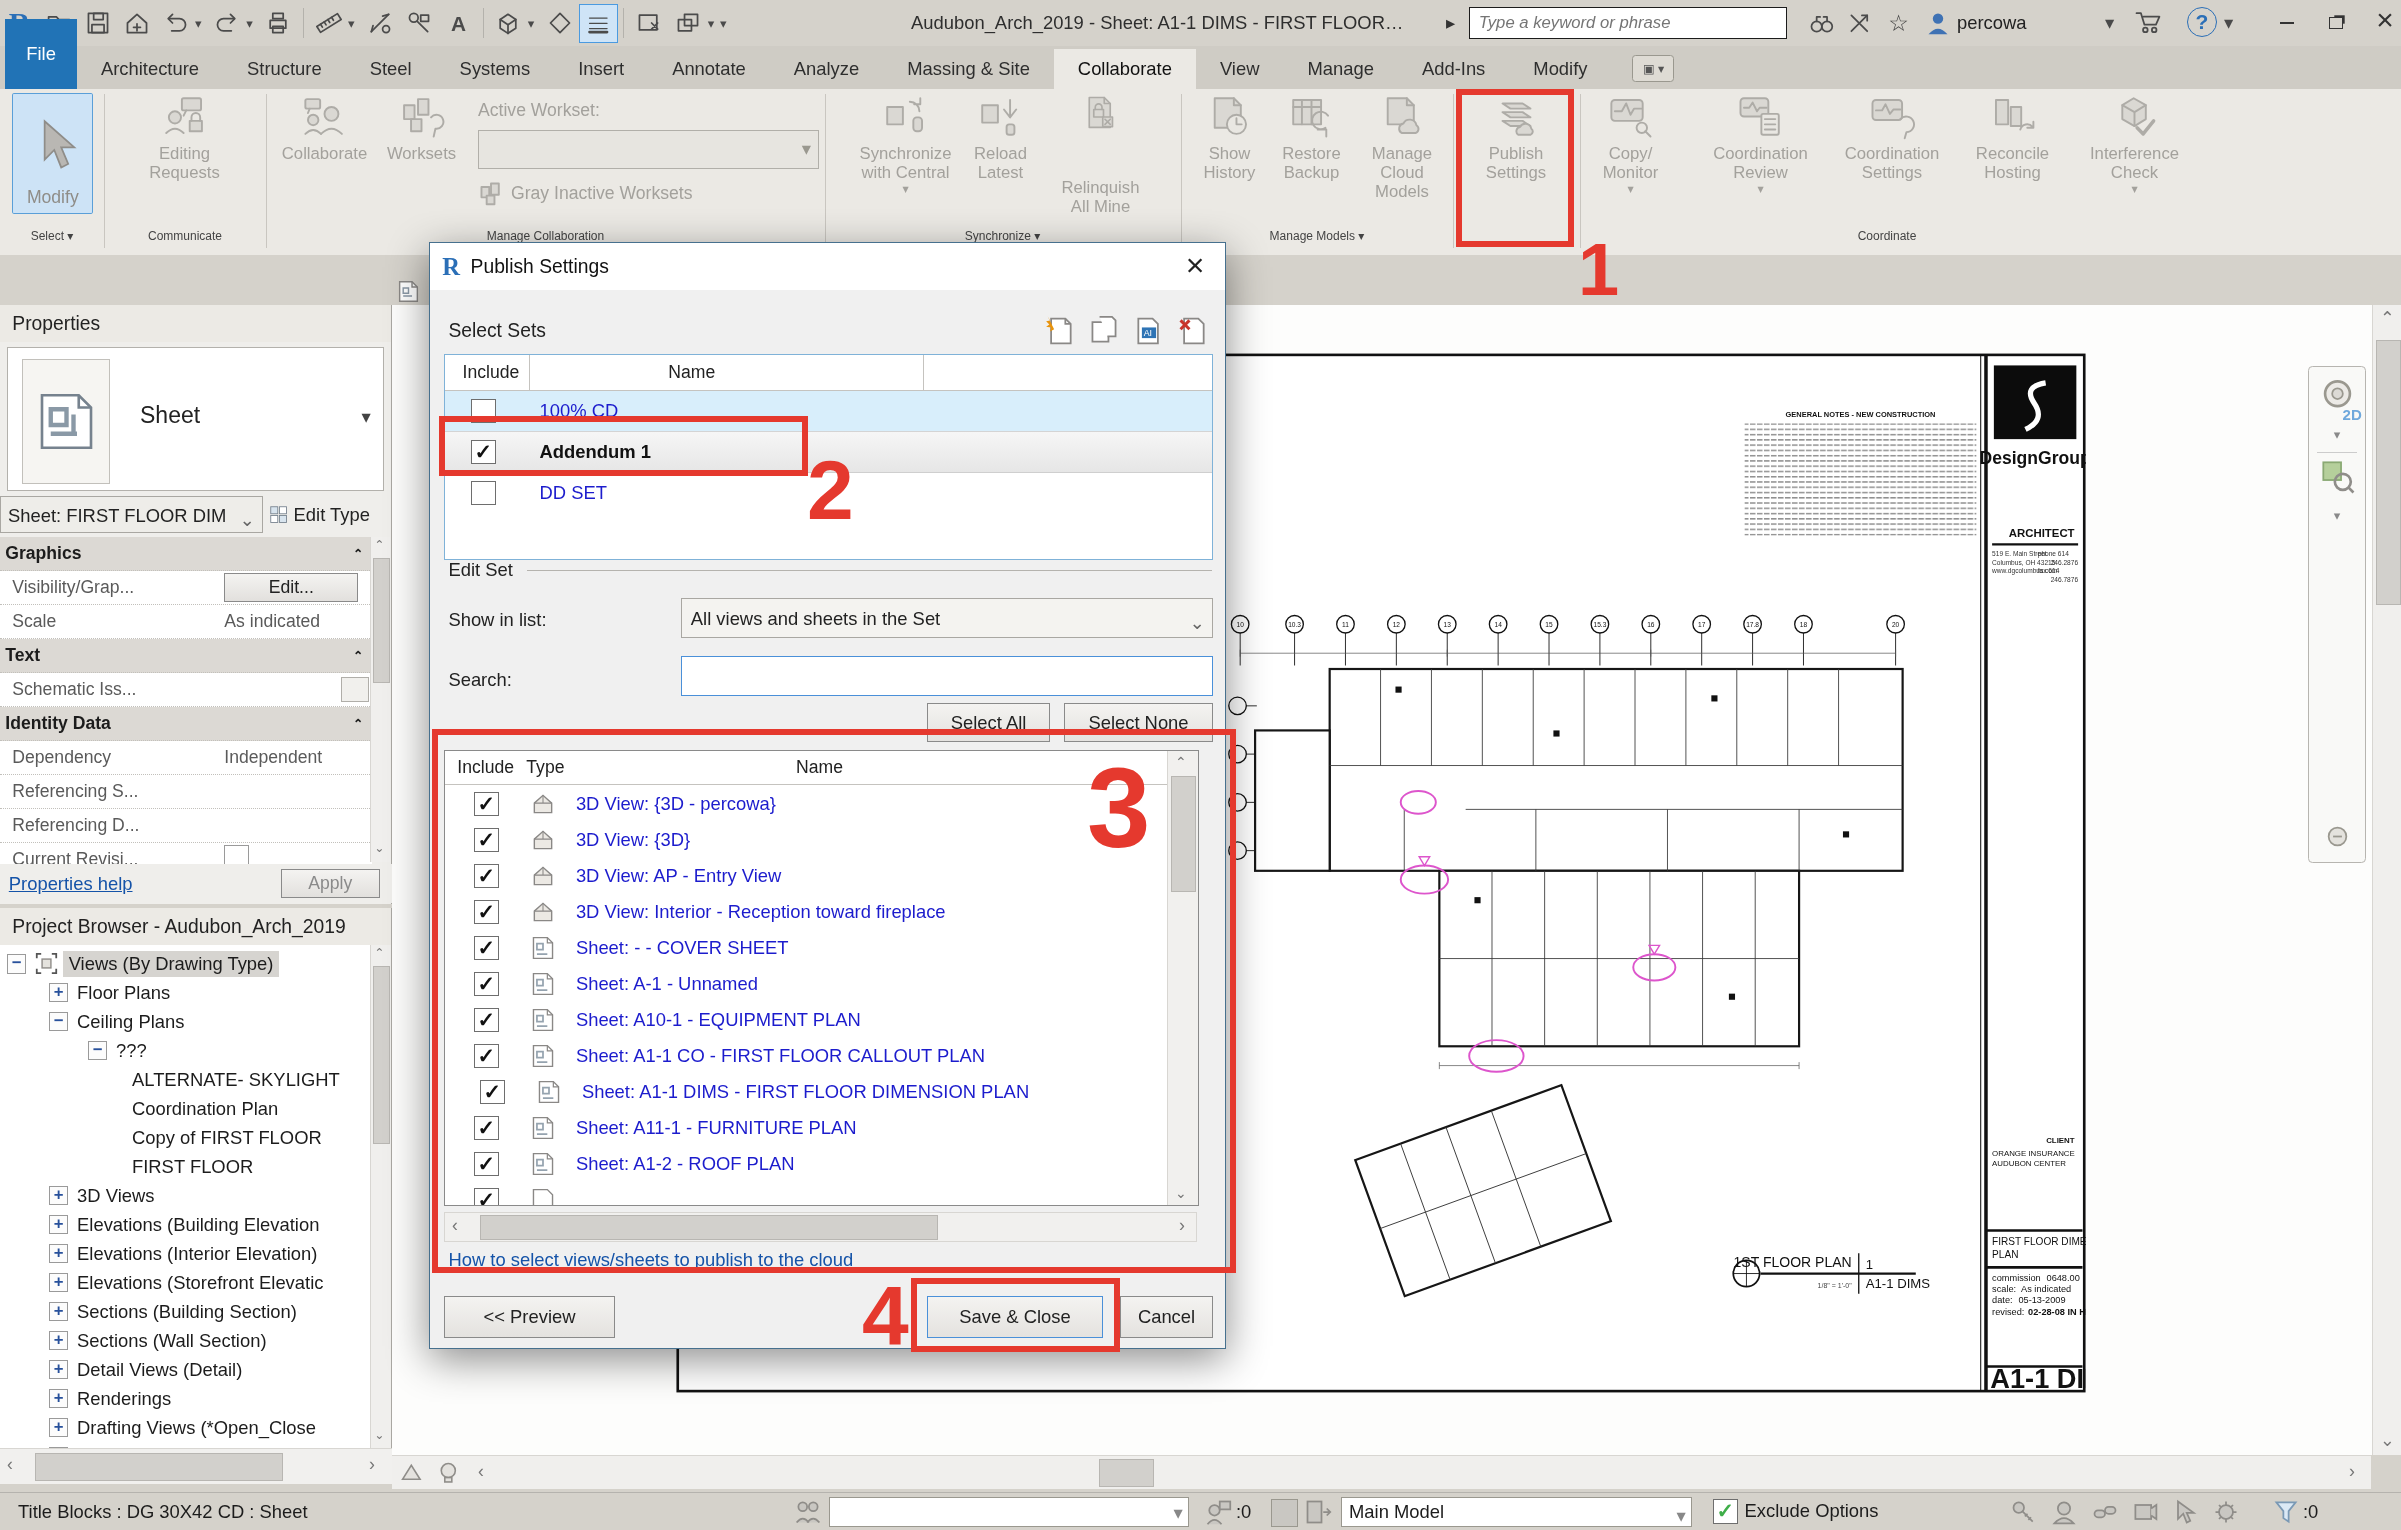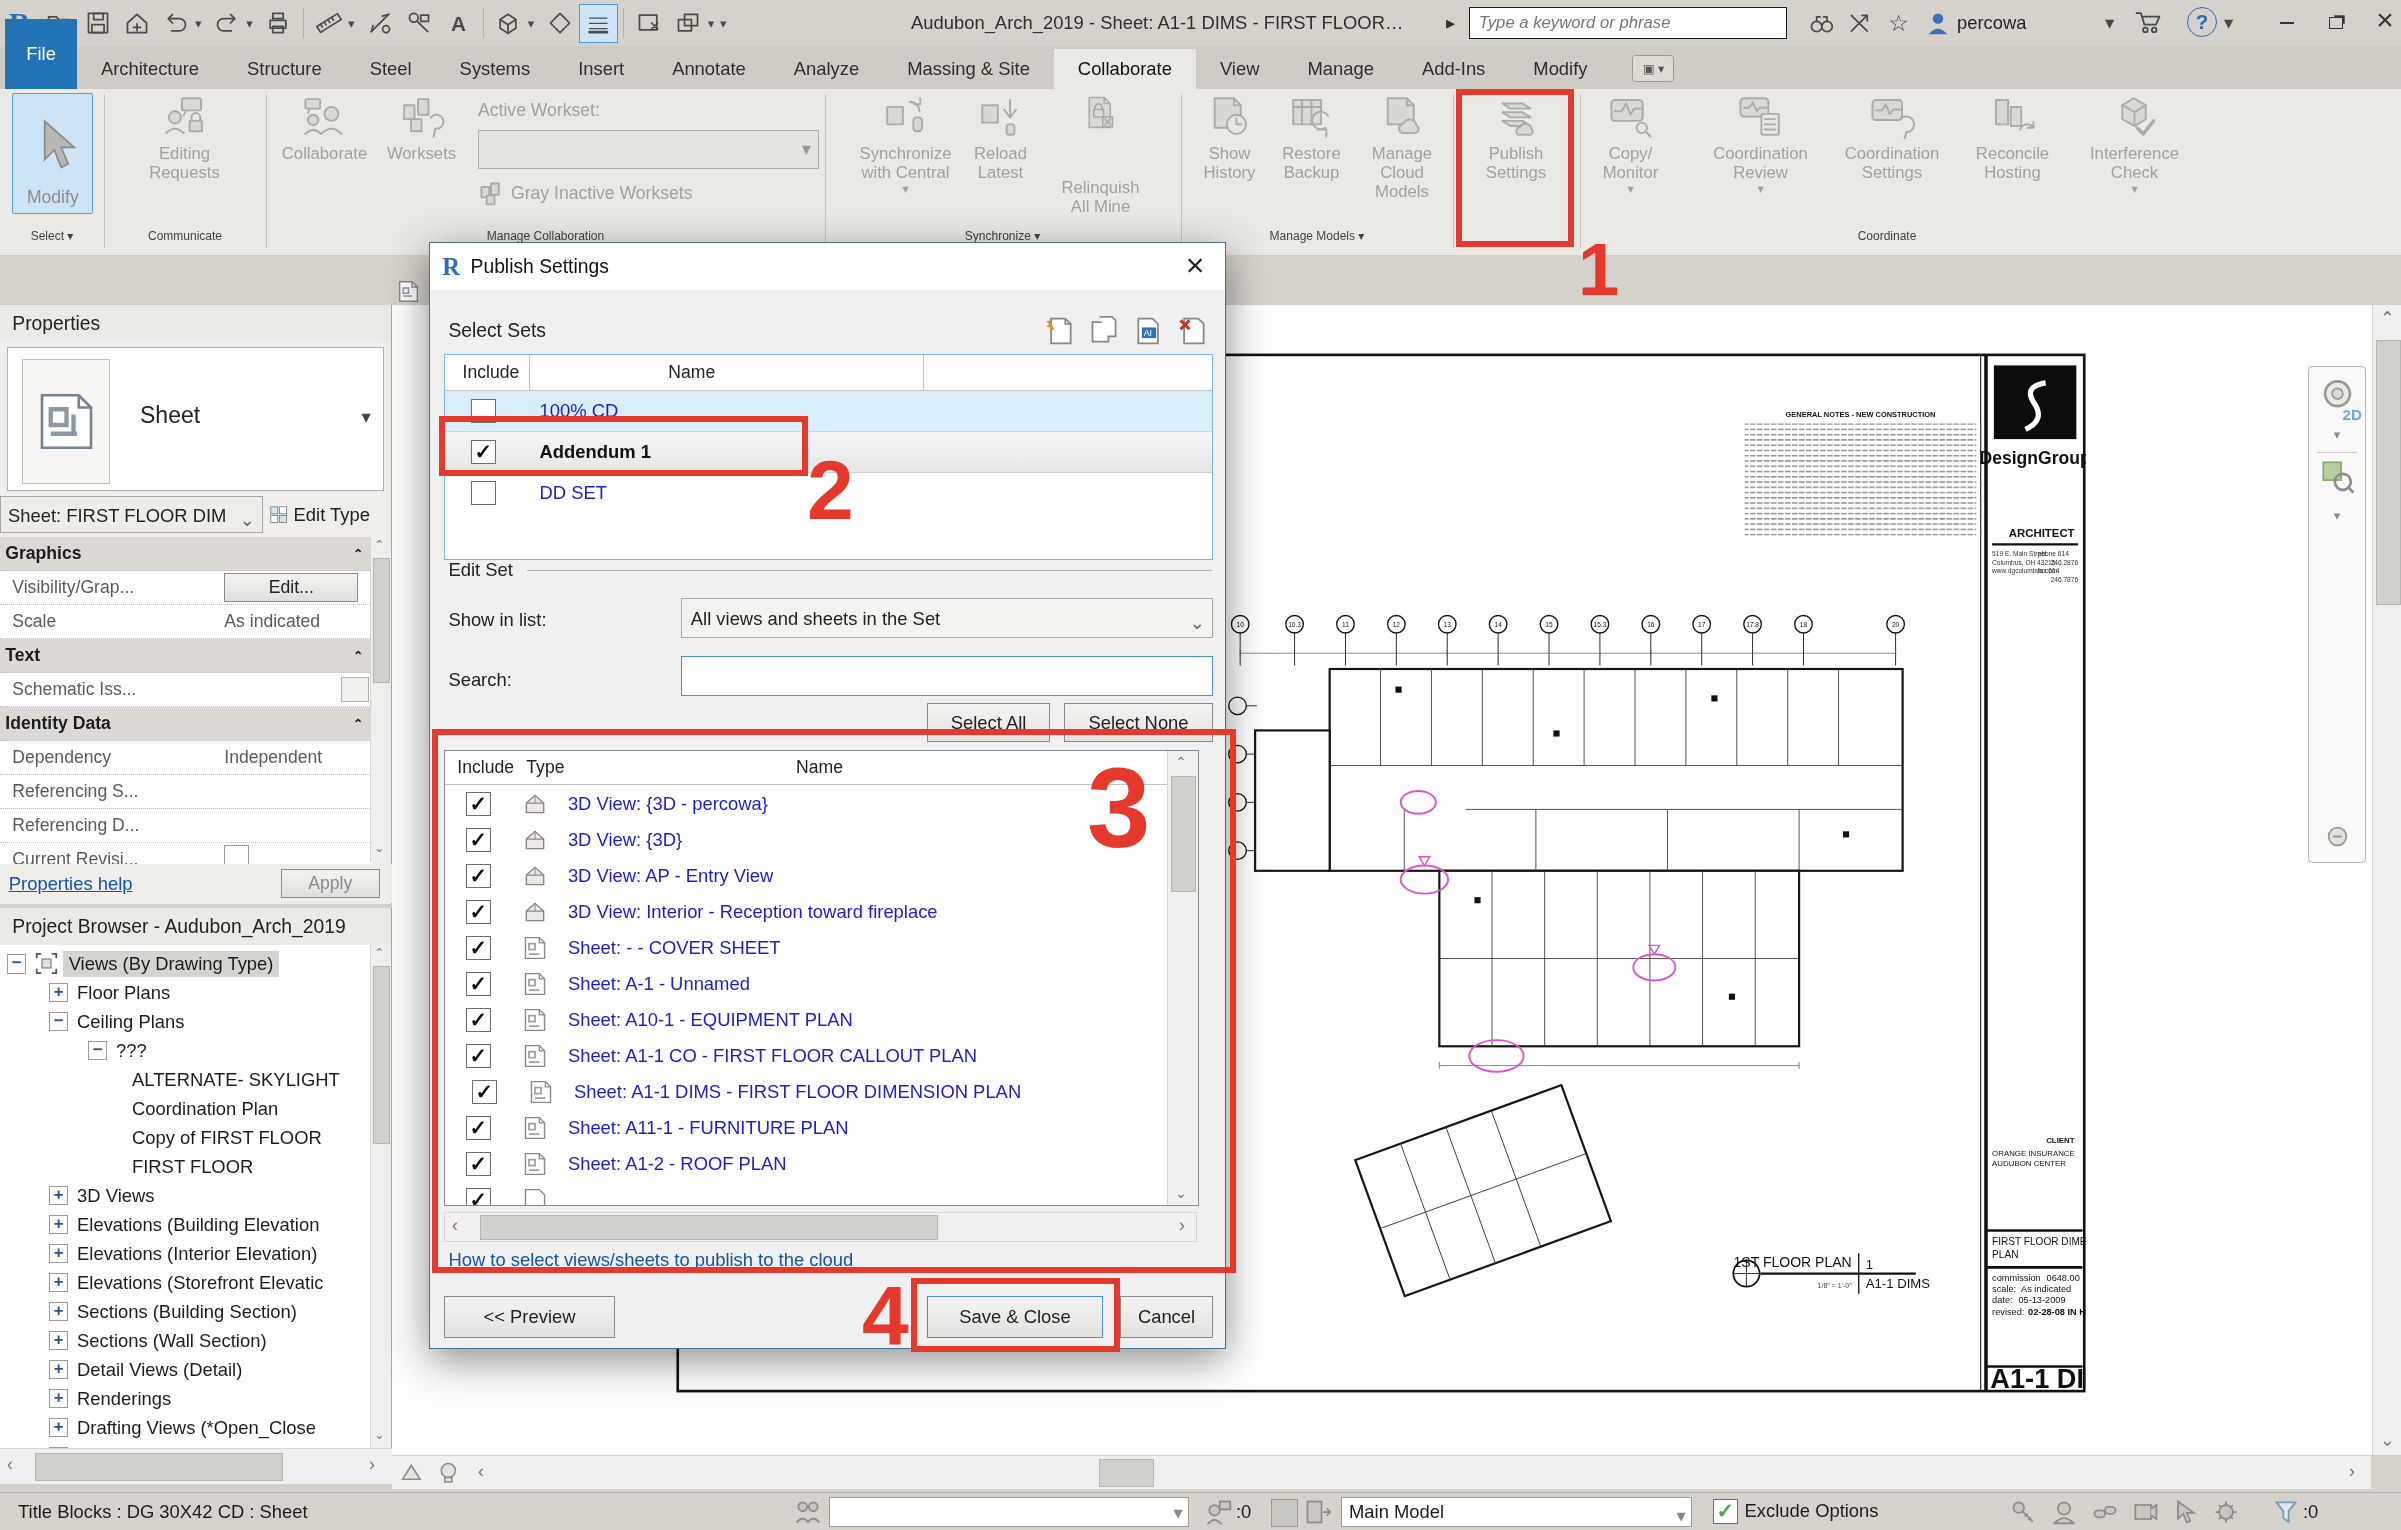--- a/index.html
+++ b/index.html
@@ -84,21 +84,21 @@
   .dlg-close::after{content:"×";}
   .sets-table{position:absolute;left:14px;top:111px;width:769px;height:206px;background:#fff;border:0.9px solid #7fb2d8;box-sizing:border-box;}
   .sets-head{display:flex;height:35px;border-bottom:0.9px solid #c5c3bf;font-size:17.6px;color:#222;align-items:center;}
   .srow{display:flex;height:40px;align-items:center;font-size:18.4px;}
   .cb{width:24.6px;height:24.6px;border:1.8px solid #6e6e6e;background:#fff;box-sizing:border-box;display:inline-flex;align-items:center;justify-content:center;color:#111;font-weight:bold;flex:0 0 auto;}
   .cb.checked::after{content:"✓";font-size:21px;}
   .blue{color:#1c1ccd;}
   .btn{background:linear-gradient(#f4f3f1,#e4e2df);border:0.9px solid #8a8a8a;display:flex;align-items:center;justify-content:center;font-size:18.4px;color:#222;box-sizing:border-box;position:absolute;}
   .list{position:absolute;left:14px;top:507px;width:755px;height:456px;background:#fff;border:0.9px solid #8a8a8a;box-sizing:border-box;overflow:hidden;}
   .lhead{display:flex;height:33px;border-bottom:0.9px solid #c5c3bf;align-items:center;font-size:17.6px;color:#222;}
-  .lrow{position:absolute;left:0;width:737px;height:36px;display:flex;align-items:center;gap:8px;}
+  .lrow{position:absolute;left:8px;width:737px;height:36px;display:flex;align-items:center;gap:8px;}
   .lrow .nm{font-size:18.4px;color:#1c1ccd;margin-left:12.3px;white-space:nowrap;}
   .dlg-hscroll{position:absolute;left:14px;top:969px;width:753px;height:30px;background:#f1f0ee;border:0.9px solid #d8d6d2;box-sizing:border-box;}
   .listvs{position:absolute;right:0;top:0;width:30px;height:455px;background:#f1f0ee;border-left:0.9px solid #d8d6d2;}
   
   .redbox{position:absolute;border:6.1px solid #e5392e;box-sizing:border-box;z-index:40;}
   .rednum{position:absolute;color:#e5392e;font-weight:bold;z-index:41;line-height:1;font-family:"Liberation Sans",sans-serif;}
   .icon-qat{stroke:#4b4b4b;fill:none;stroke-width:2;stroke-linejoin:round;stroke-linecap:round;}
   .gray-ic{stroke:#8f8d89;fill:#e4e2de;stroke-width:1.8;}
 </style>
 </head>

